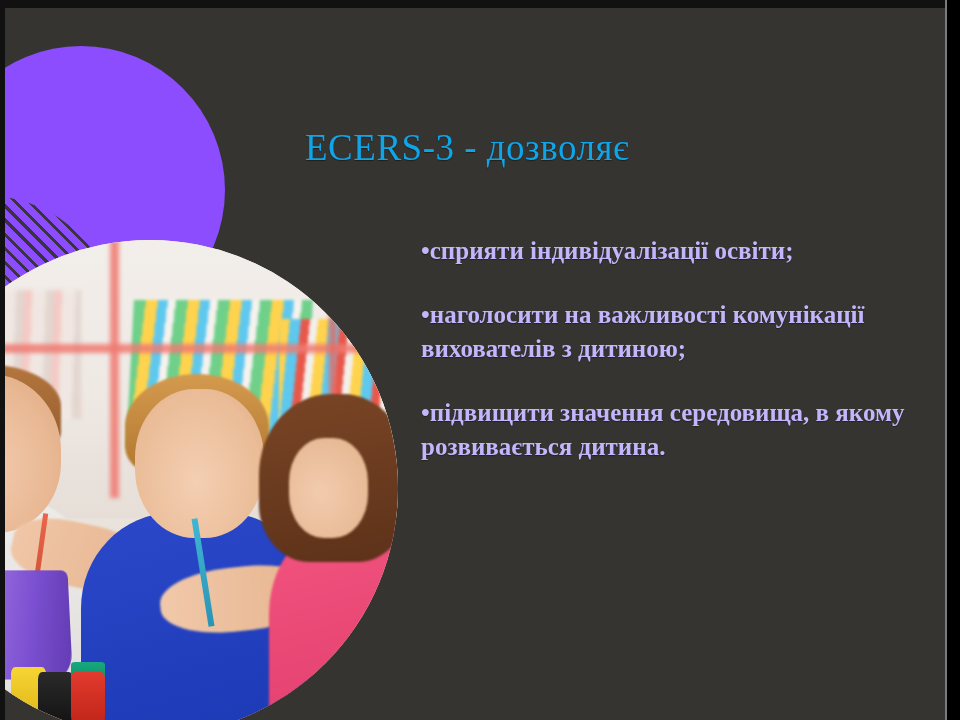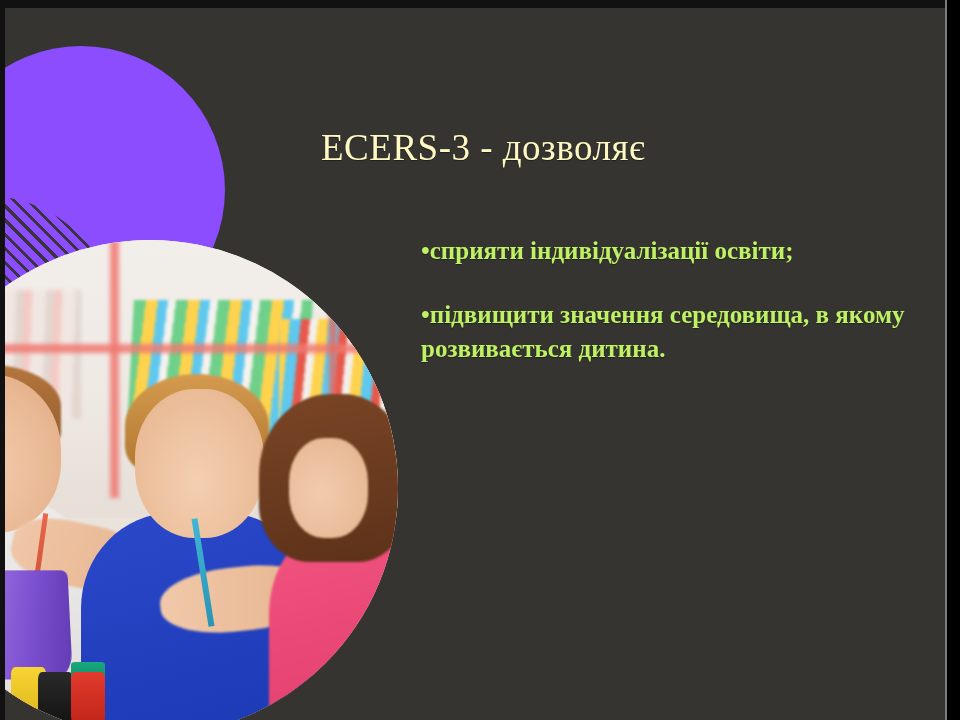--- a/index.html
+++ b/index.html
@@ -266,37 +266,37 @@
     filter: blur(.5px);
   }
   .pot-yellow { left: 22%;  background: linear-gradient(180deg,#f6d534,#dfb518); bottom: 3%; }
   .pot-black  { left: 27.5%;background: linear-gradient(180deg,#2a2a2a,#101010); bottom: 1%; height: 12%;}
   .pot-red    { left: 34%;  background: linear-gradient(180deg,#e33a2e,#bf2418); bottom: 2%; }
   .pot-green  { left: 34%;  background: linear-gradient(180deg,#18a97f,#0f8663); bottom: 10%; height: 5%; width: 7%; }
 
   
   .title {
     position: absolute;
-    left: 316px;
+    left: 300px;
     top: 118px;
-    color: #fef9c3;
+    color: #0ea5e9;
     font-size: 37px;
     font-weight: 400;
     letter-spacing: .5px;
     white-space: nowrap;
     text-shadow: 0 1px 1px rgba(0,0,0,.4);
   }
   .bullets {
     position: absolute;
     left: 416px;
     top: 226px;
     width: 506px;
   }
   .bullet {
-    color: #bef264;
+    color: #c4b5fd;
     font-size: 25px;
     font-weight: 700;
     line-height: 1.38;
     margin-bottom: 29px;
     text-indent: 0;
     text-shadow: 0 1px 1px rgba(0,0,0,.35);
   }
   .bullet:last-child { margin-bottom: 16px; }
   .bullet .dot { display: inline; }
 </style>
@@ -348,20 +348,23 @@
       </div>
     </div>
 
     <div class="title">ECERS-3 - дозволяє</div>
 
     <div class="bullets">
       <div class="bullet">
         <span class="dot">•</span><span>сприяти індивідуалізації освіти;</span>
       </div>
       <div class="bullet">
+        <span class="dot">•</span><span>наголосити на важливості комунікації вихователів з дитиною;</span>
+      </div>
+      <div class="bullet">
         <span class="dot">•</span><span>підвищити значення середовища, в якому розвивається дитина.</span>
       </div>
     </div>
 
   </div>
 
   <div class="top-gutter"></div>
   <div class="left-gutter"></div>
   <div class="right-rule"></div>
   <div class="right-gutter"></div>

